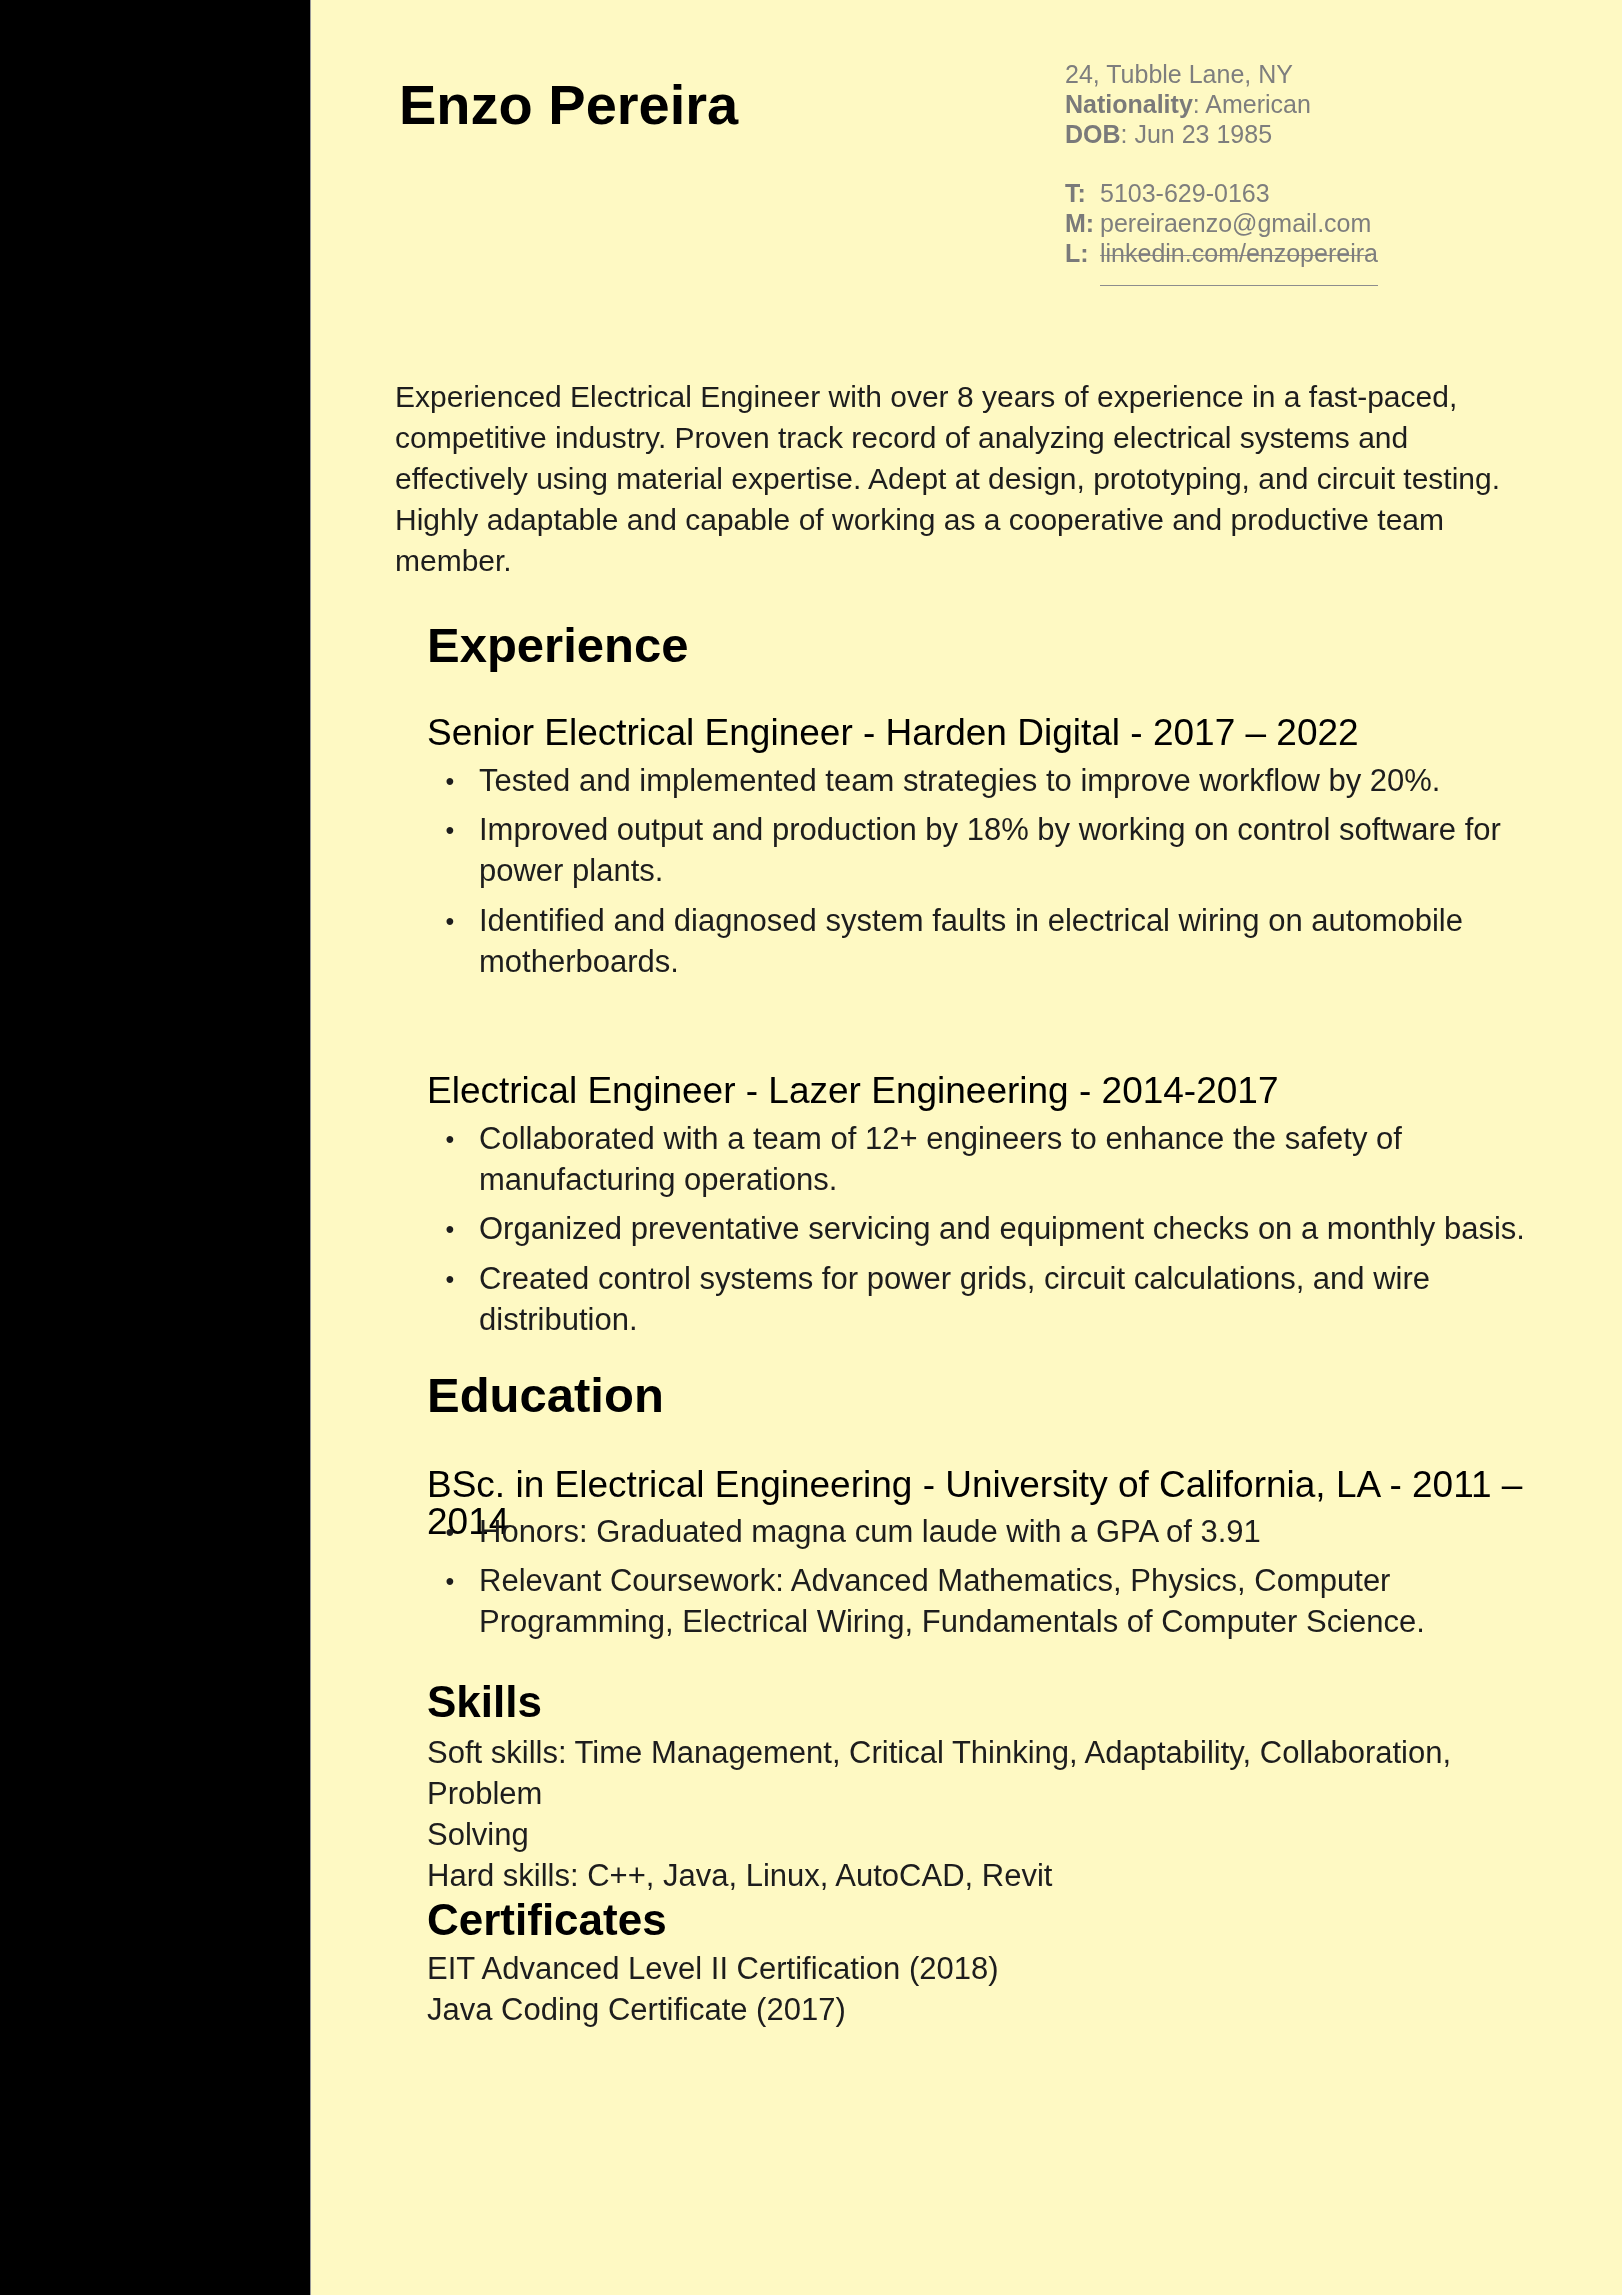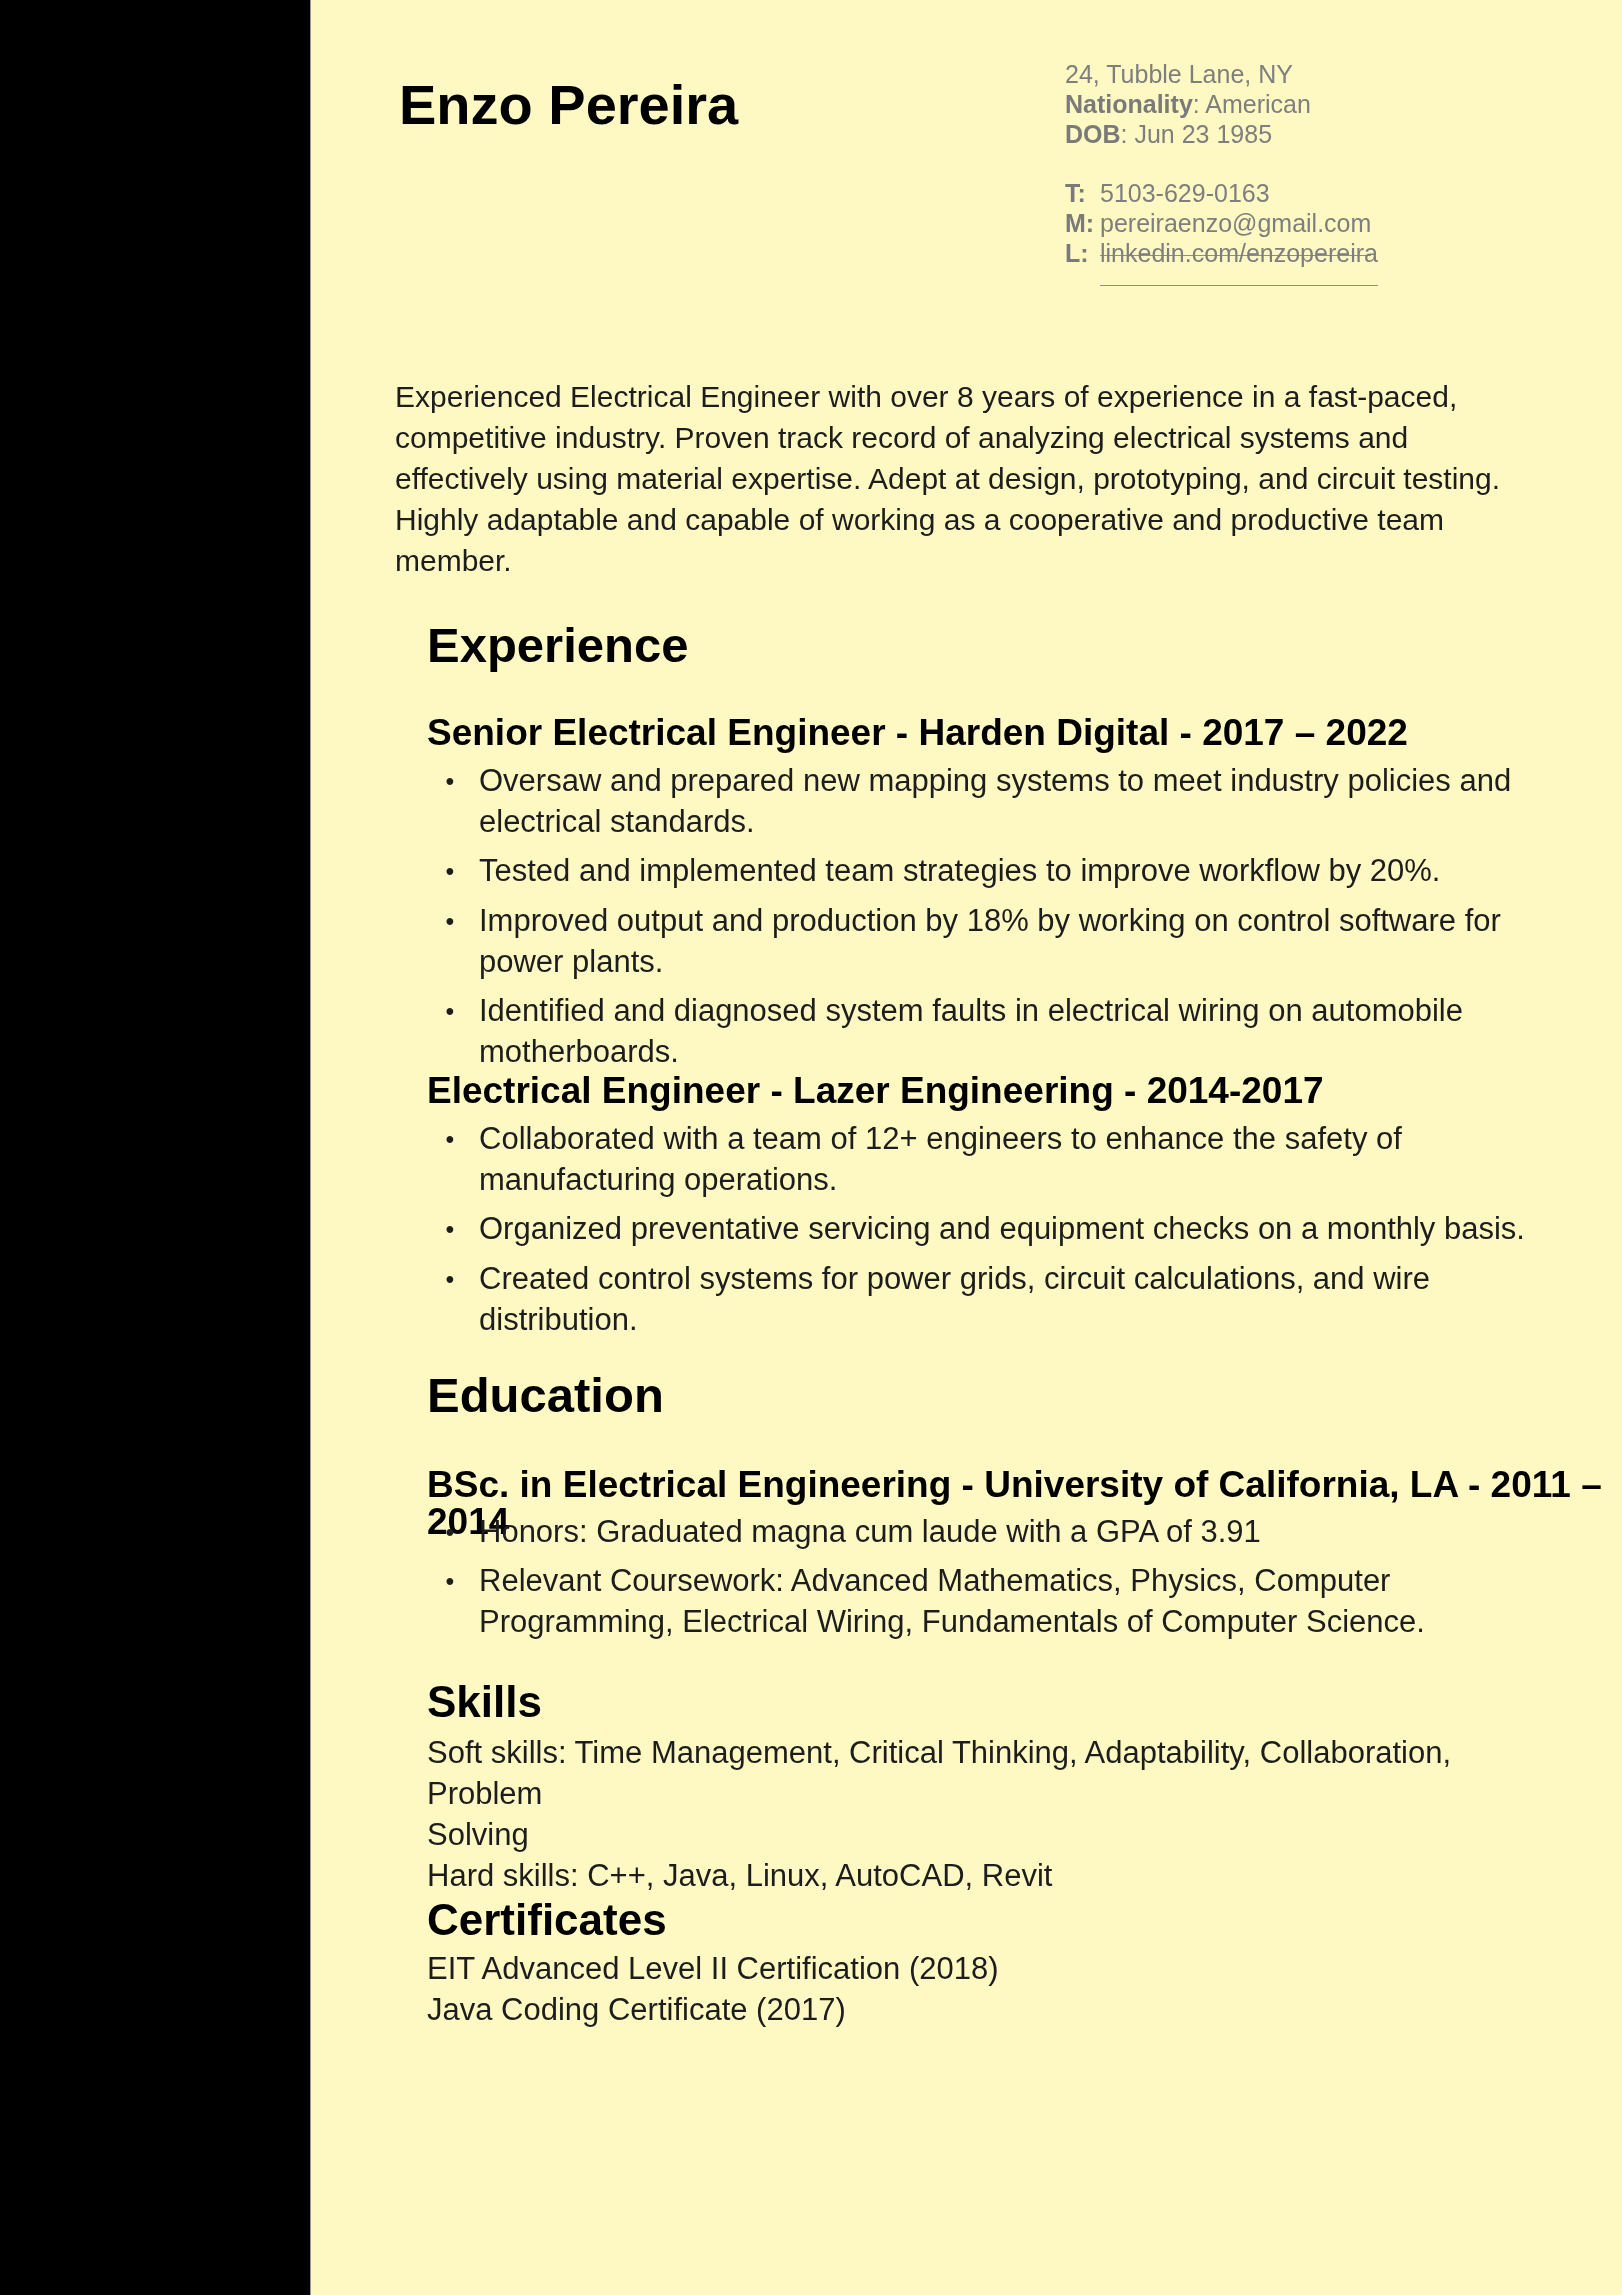--- a/index.html
+++ b/index.html
@@ -31,21 +31,21 @@
   .summary{left:395px;top:376px;width:1149px;font-size:30px;line-height:41px;}
   
   .h2{font-weight:700;color:#000;}
   .h2.big{font-size:49px;line-height:49px;}
   .h2.small{font-size:44px;line-height:44px;}
   .h-exp{left:427px;top:621px;}
   .h-edu{left:427px;top:1371px;}
   .h-skl{left:427px;top:1680px;}
   .h-crt{left:427px;top:1898px;}
   
-  .item-title{font-size:37px;line-height:37px;font-weight:700;color:#000;width:1183px;}
+  .item-title{font-size:37px;line-height:37px;font-weight:400;color:#000;width:1183px;}
   .t-job1{left:427px;top:714px;}
   .t-job2{left:427px;top:1072px;}
   .t-edu{left:427px;top:1466px;}
   
   ul.blist{list-style:none;margin:0;padding:0;width:1098px;font-size:31px;line-height:41px;color:#1d1d1d;}
   ul.blist li{position:relative;padding-left:52px;margin-bottom:8.4px;}
   ul.blist li::before{content:"\2022";position:absolute;left:18.6px;top:0.8px;font-size:25px;}
   .l-job1{left:427px;top:760px;}
   .l-job2{left:427px;top:1118px;}
   .l-edu{left:427px;top:1511px;}
@@ -87,22 +87,20 @@
   <div class="abs summary pre">Experienced Electrical Engineer with over 8 years of experience in a fast-paced,
 competitive industry. Proven track record of analyzing electrical systems and
 effectively using material expertise. Adept at design, prototyping, and circuit testing.
 Highly adaptable and capable of working as a cooperative and productive team
 member.</div>
 
   <div class="abs h2 big h-exp">Experience</div>
 
   <div class="abs item-title t-job1">Senior Electrical Engineer - Harden Digital - 2017 – 2022</div>
   <ul class="abs blist l-job1">
-    <li><span class="pre">Oversaw and prepared new mapping systems to meet industry policies and
-electrical standards.</span></li>
     <li><span class="pre">Tested and implemented team strategies to improve workflow by 20%.</span></li>
     <li><span class="pre">Improved output and production by 18% by working on control software for
 power plants.</span></li>
     <li><span class="pre">Identified and diagnosed system faults in electrical wiring on automobile
 motherboards.</span></li>
   </ul>
 
   <div class="abs item-title t-job2">Electrical Engineer - Lazer Engineering - 2014-2017</div>
   <ul class="abs blist l-job2">
     <li><span class="pre">Collaborated with a team of 12+ engineers to enhance the safety of

